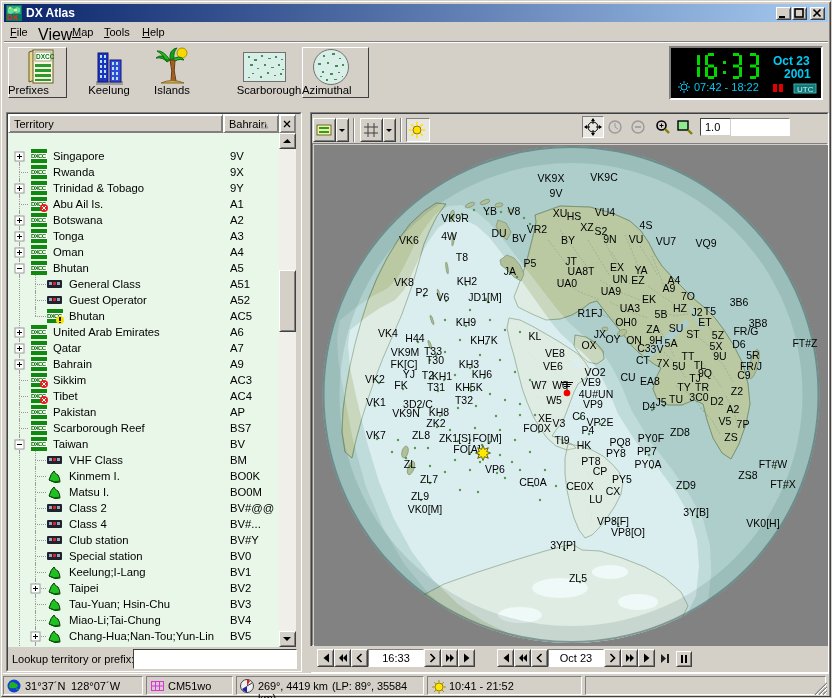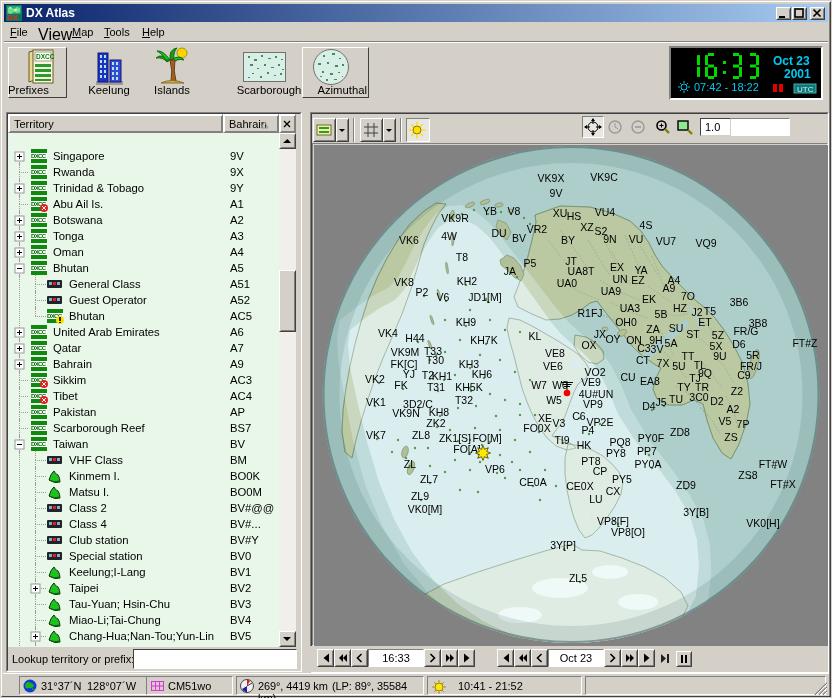--- a/index.html
+++ b/index.html
@@ -130,21 +130,21 @@
 <rect x="30" y="15" width="2" height="2"></rect>
       <rect x="10" y="22" width="2" height="2"></rect>
       <rect x="18" y="24" width="3" height="2"></rect>
 <rect x="26" y="23" width="2" height="1"></rect>
       <rect x="14" y="30" width="2" height="2"></rect>
       <rect x="22" y="30" width="3" height="1"></rect>
 <rect x="8" y="27" width="2" height="1"></rect>
       <rect x="30" y="27" width="1" height="1"></rect>
 </g>
   </svg>
-<div class="ab" style="left:302px;top:84px;width:65px;text-align:right;font-size:11.3px">Azimuthal</div>
+<div class="ab" style="left:302px;top:84px;width:80px;text-align:left;font-size:11.3px">Azimuthal</div>
 <div class="ab" style="left:669px;top:46px;width:154px;height:54px;border:2px solid;border-color:#808080 #fff #fff #808080"></div>
 <div class="ab" style="left:671px;top:48px;width:150px;height:50px;background:#000"></div>
 <svg class="ab" style="left:671px;top:48px" width="150" height="50">
     <rect x="26.0" y="7.1" width="3.0" height="10.0" fill="#00d800"></rect>
     <rect x="26.0" y="18.9" width="3.0" height="10.0" fill="#00d800"></rect>
     <rect x="37.0" y="5.0" width="6.0" height="3.0" fill="#00d800"></rect>
     <rect x="37.0" y="28.0" width="6.0" height="3.0" fill="#00d800"></rect>
     <rect x="37.0" y="16.5" width="6.0" height="3.0" fill="#00d800"></rect>
     <rect x="34.0" y="7.1" width="3.0" height="10.0" fill="#00d800"></rect>
     <rect x="34.0" y="18.9" width="3.0" height="10.0" fill="#00d800"></rect>
@@ -1026,21 +1026,21 @@
     </svg></div>
 <div class="ab" style="left:659px;top:651px;width:15px;height:16px"><svg width="12" height="12" style="margin-top:2px">
       <path d="M2 1 L7 5.5 L2 10 Z" fill="#202020"></path>
       <rect x="8" y="1" width="2" height="9" fill="#202020"></rect>
     </svg></div>
 <div class="ab" style="left:676px;top:651px;width:16px;height:16px;background:#d4d0c8;border:1px solid;border-color:#fff #404040 #404040 #fff;box-shadow:inset 1px 1px 0 #d4d0c8,inset -1px -1px 0 #808080;text-align:center;font-size:9px;line-height:14px;font-family:'Liberation Sans'"><svg width="8" height="10" style="margin-top:2px">
       <rect x="1" y="1" width="2" height="8" fill="#000"></rect>
       <rect x="5" y="1" width="2" height="8" fill="#000"></rect>
     </svg></div>
 <div class="ab" style="left:3px;top:673px;width:826px;height:23px;background:#d4d0c8;border-top:1px solid #fff"></div>
-<div class="ab" style="left:19px;top:676px;width:140px;height:19px;border:1px solid;border-color:#808080 #fff #fff #808080;background:#d4d0c8">
+<div class="ab" style="left:3px;top:676px;width:140px;height:19px;border:1px solid;border-color:#808080 #fff #fff #808080;background:#d4d0c8">
     <svg width="14" height="14" style="position:absolute;left:3px;top:2px">
       <circle cx="7" cy="7" r="6.5" fill="#1040d0"></circle>
       <path d="M3 4 q3 -2 5 0 q3 1 3 3 q-2 3 -5 2 q-4 1 -4 -2 z" fill="#20b020"></path>
       <path d="M9 10 q2 0 3 1" stroke="#20b020" fill="none"></path>
     </svg>
     <span style="position:absolute;left:21px;top:3px">31°37´N 128°07´W</span>
   </div>
 <div class="ab" style="left:146px;top:676px;width:87px;height:19px;border:1px solid;border-color:#808080 #fff #fff #808080;background:#d4d0c8">
     <svg width="13" height="11" style="position:absolute;left:4px;top:4px">
       <rect x="0.5" y="0.5" width="12" height="9" fill="none" stroke="#e030e0"></rect>
@@ -1064,21 +1064,21 @@
       <circle cx="7" cy="7" r="4" fill="#ffe800" stroke="#a08000"></circle>
       <line x1="11.6" y1="7.0" x2="13.8" y2="7.0" stroke="#a08000"></line>
       <line x1="2.4" y1="7.0" x2="0.2" y2="7.0" stroke="#a08000"></line>
       <line x1="7.0" y1="11.6" x2="7.0" y2="13.8" stroke="#a08000"></line>
       <line x1="7.0" y1="2.4" x2="7.0" y2="0.2" stroke="#a08000"></line>
       <line x1="10.2" y1="10.2" x2="11.8" y2="11.8" stroke="#a08000"></line>
       <line x1="3.8" y1="10.2" x2="2.2" y2="11.8" stroke="#a08000"></line>
       <line x1="10.2" y1="3.8" x2="11.8" y2="2.2" stroke="#a08000"></line>
       <line x1="3.8" y1="3.8" x2="2.2" y2="2.2" stroke="#a08000"></line>
     </svg>
-    <span style="position:absolute;left:30px;top:3px">10:41 - 21:52</span>
+    <span style="position:absolute;left:21px;top:3px">10:41 - 21:52</span>
   </div>
 <div class="ab" style="left:585px;top:676px;width:241px;height:19px;border:1px solid;border-color:#808080 #fff #fff #808080;background:#d4d0c8"></div>
 <svg class="ab" style="left:814px;top:682px" width="13" height="13">
     <line x1="1" y1="13" x2="13" y2="1" stroke="#808080" stroke-width="1.5"></line>
     <line x1="2" y1="13" x2="13" y2="2" stroke="#fff"></line>
     <line x1="5" y1="13" x2="13" y2="5" stroke="#808080" stroke-width="1.5"></line>
     <line x1="6" y1="13" x2="13" y2="6" stroke="#fff"></line>
     <line x1="9" y1="13" x2="13" y2="9" stroke="#808080" stroke-width="1.5"></line>
     <line x1="10" y1="13" x2="13" y2="10" stroke="#fff"></line>
   </svg>

